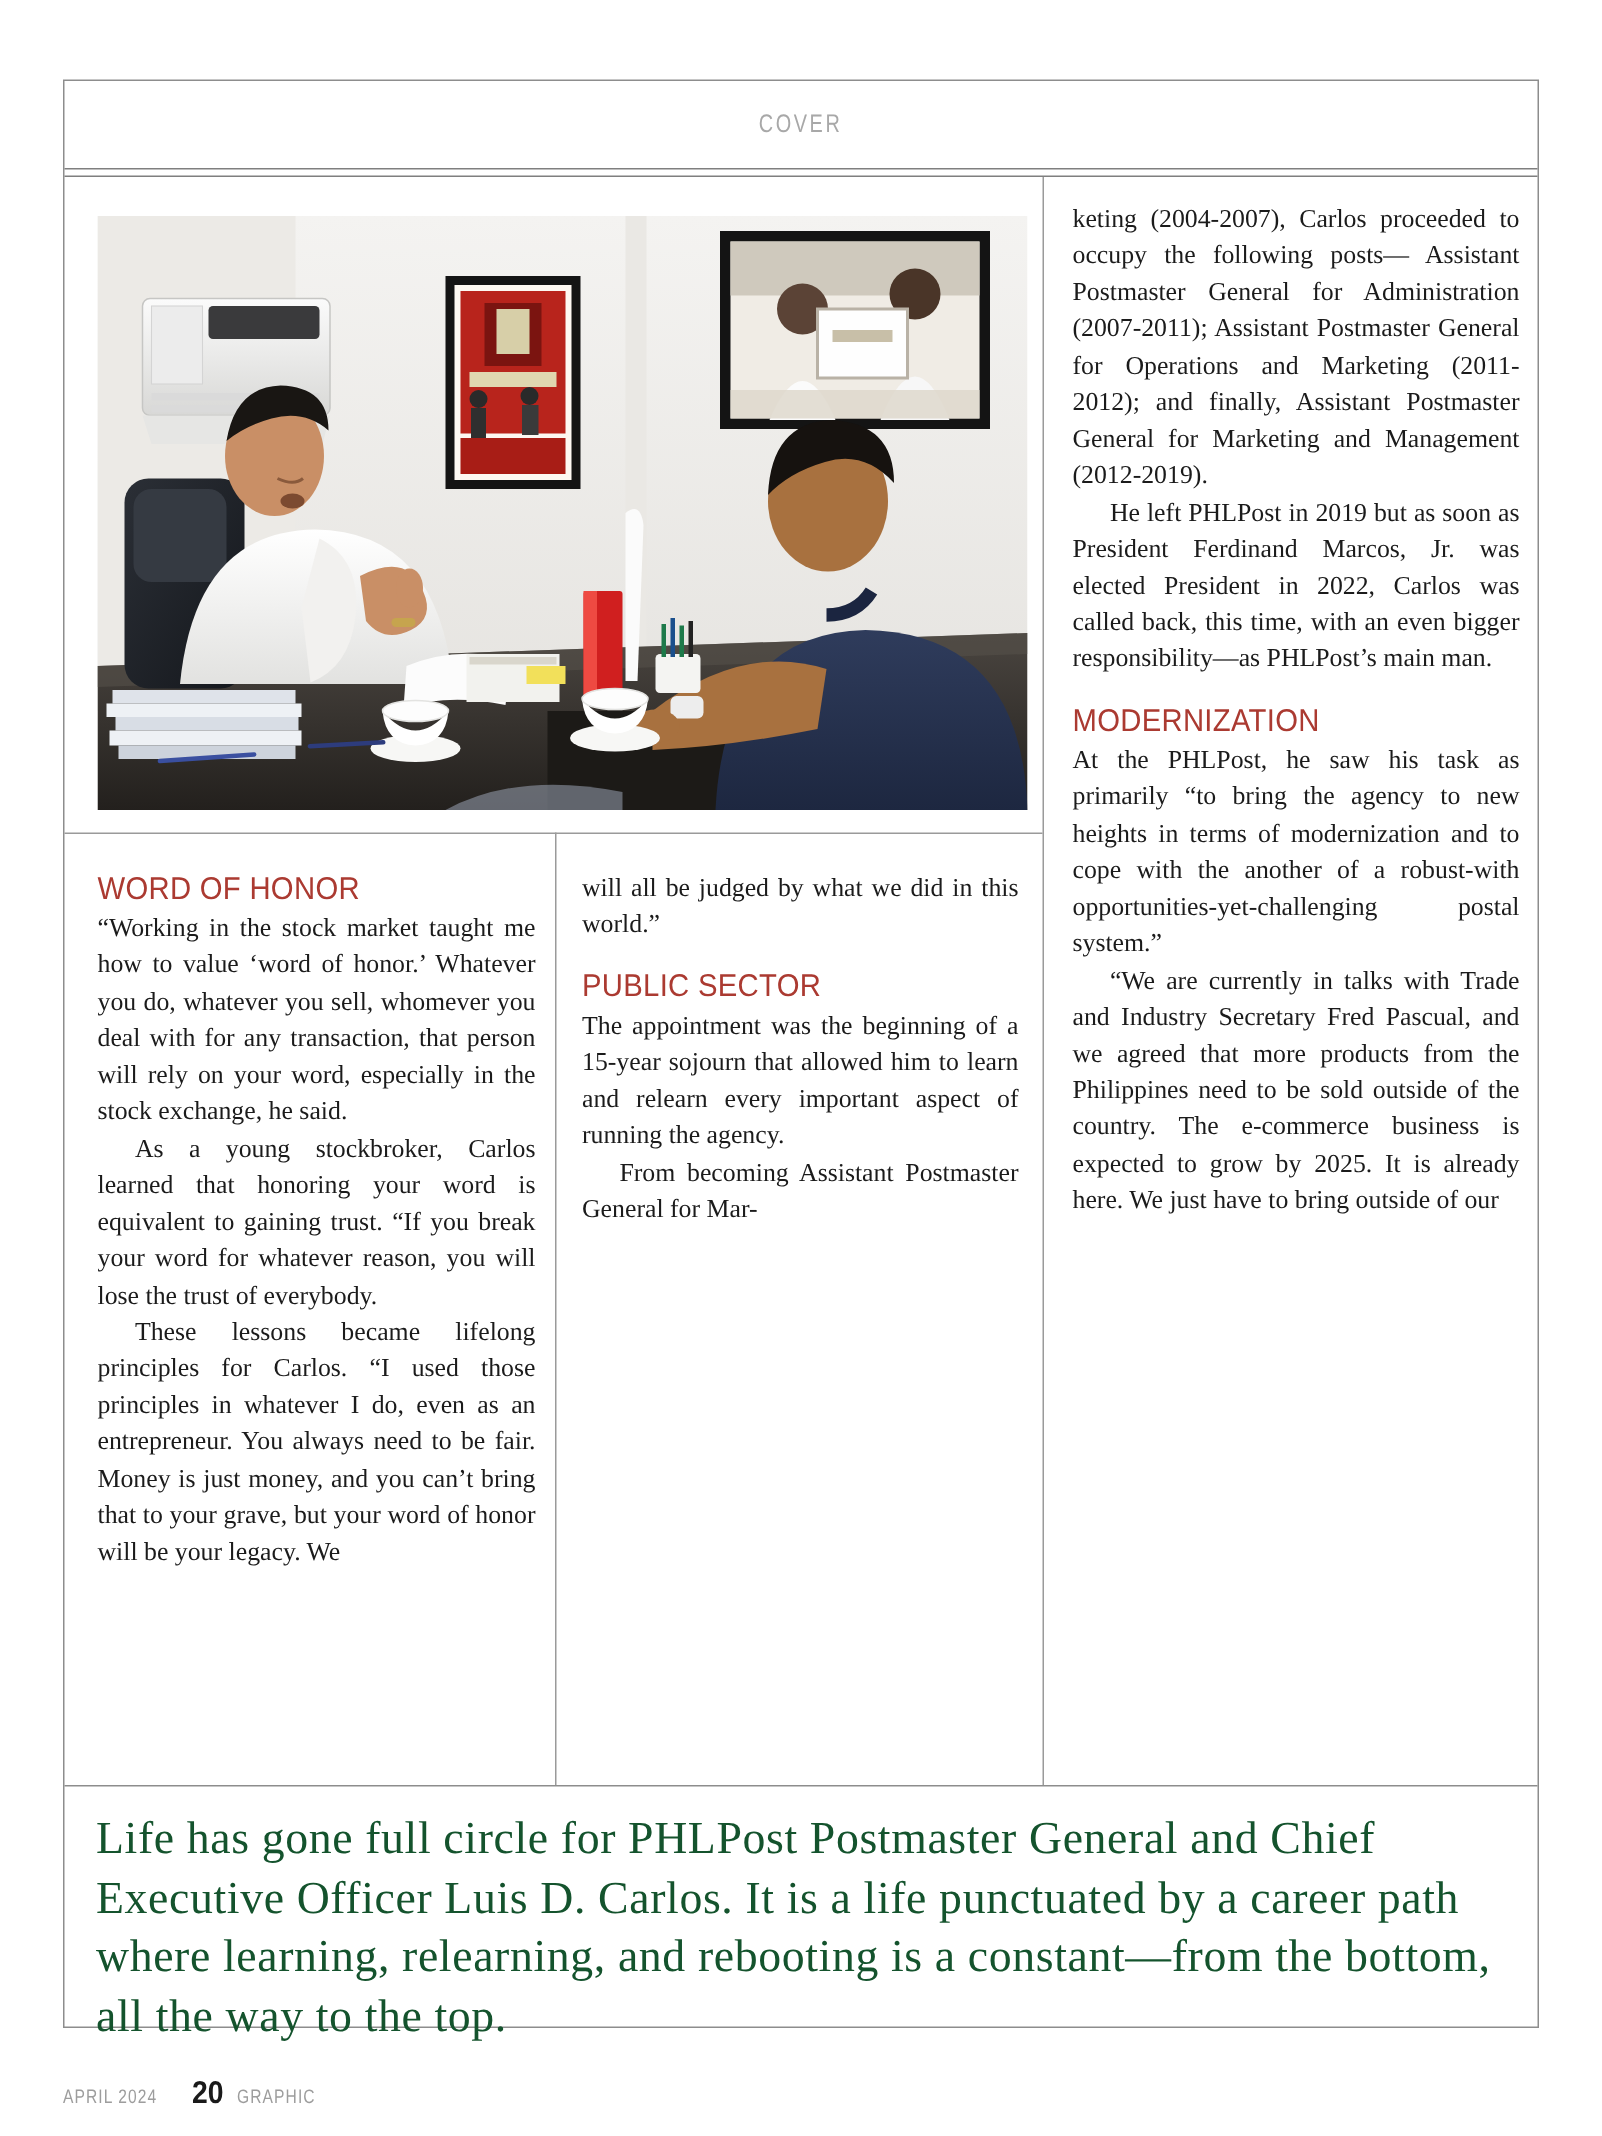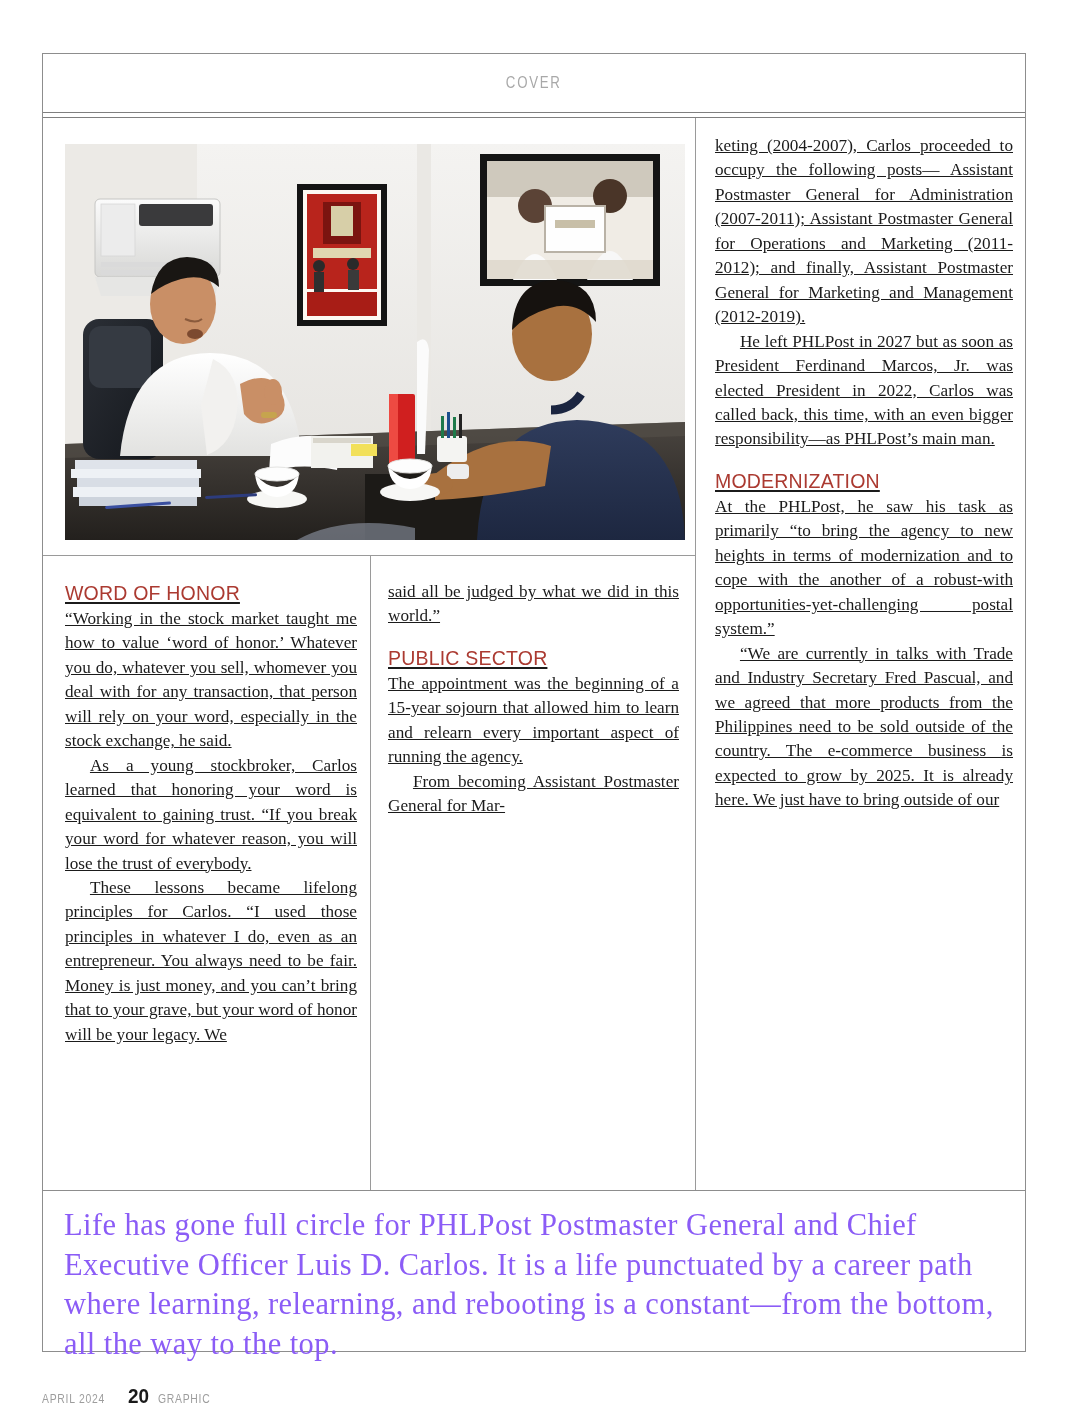--- a/index.html
+++ b/index.html
@@ -121,21 +121,20 @@
 
   
   .col {
     position: absolute;
     font-size: 17.2px;
     line-height: 24.45px;
     text-align: justify;
     text-justify: inter-word;
     color: #1b1b1b;
     hyphens: none;
-    text-decoration: underline;
   }
   .col p { margin: 0; }
   .col p + p { text-indent: 1.45em; }
 
   .col-1 { left: 22px;  top: 462px; width: 292px; }
   .col-2 { left: 345px; top: 462px; width: 291px; }
   .col-3 { left: 672px; top: 16px;  width: 298px; }
 
   .sec-head {
     font-family: "Liberation Sans", sans-serif;
@@ -162,21 +161,21 @@
   }
   .pullquote {
     position: absolute;
     left: 64px;
     top: 1193px;
     width: 944px;
     font-family: "Liberation Serif", serif;
     font-size: 30.5px;
     line-height: 39.5px;
     letter-spacing: 0.42px;
-    color: #8b5cf6;
+    color: #14532d;
     font-weight: 400;
     text-align: left;
   }
 
   
   .footer {
     position: absolute;
     left: 42px;
     top: 1371px;
     display: flex;
@@ -361,29 +360,29 @@
     </div>
 
     <div class="col col-1">
       <h2 class="sec-head">WORD OF HONOR</h2>
       <p>“Working in the stock market taught me how to value ‘word of honor.’ Whatever you do, whatever you sell, whomever you deal with for any transaction, that person will rely on your word, especially in the stock exchange, he said.</p>
       <p>As a young stockbroker, Carlos learned that honoring your word is equivalent to gaining trust. “If you break your word for whatever reason, you will lose the trust of everybody.</p>
       <p>These lessons became lifelong principles for Carlos. “I used those principles in whatever I do, even as an entrepreneur. You always need to be fair. Money is just money, and you can’t bring that to your grave, but your word of honor will be your legacy. We</p>
     </div>
 
     <div class="col col-2">
-      <p>said all be judged by what we did in this world.”</p>
+      <p>will all be judged by what we did in this world.”</p>
       <h2 class="sec-head spaced">PUBLIC SECTOR</h2>
       <p>The appointment was the beginning of a 15-year sojourn that allowed him to learn and relearn every important aspect of running the agency.</p>
       <p>From becoming Assistant Postmaster General for Mar-</p>
     </div>
 
     <div class="col col-3">
       <p>keting (2004-2007), Carlos proceeded to occupy the following posts— Assistant Postmaster General for Administration (2007-2011); Assistant Postmaster General for Operations and Marketing (2011-2012); and finally, Assistant Postmaster General for Marketing and Management (2012-2019).</p>
-      <p>He left PHLPost in 2027 but as soon as President Ferdinand Marcos, Jr. was elected President in 2022, Carlos was called back, this time, with an even bigger responsibility—as PHLPost’s main man.</p>
+      <p>He left PHLPost in 2019 but as soon as President Ferdinand Marcos, Jr. was elected President in 2022, Carlos was called back, this time, with an even bigger responsibility—as PHLPost’s main man.</p>
       <h2 class="sec-head spaced">MODERNIZATION</h2>
       <p>At the PHLPost, he saw his task as primarily “to bring the agency to new heights in terms of modernization and to cope with the another of a robust-with opportunities-yet-challenging postal system.”</p>
       <p>“We are currently in talks with Trade and Industry Secretary Fred Pascual, and we agreed that more products from the Philippines need to be sold outside of the country. The e-commerce business is expected to grow by 2025. It is already here. We just have to bring outside of our</p>
     </div>
 
   </div>
 
   <div class="quote-rule"></div>
   <div class="pullquote">Life has gone full circle for PHLPost Postmaster General and Chief Executive Officer Luis D. Carlos. It is a life punctuated by a career path where learning, relearning, and rebooting is a constant—from the bottom, all the way to the top.</div>
 

